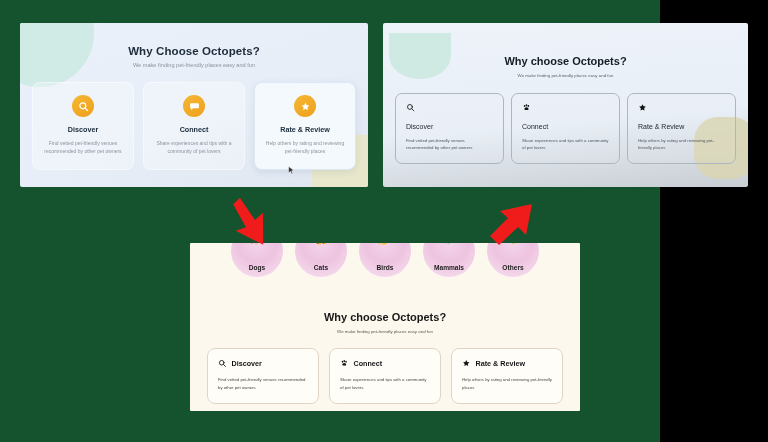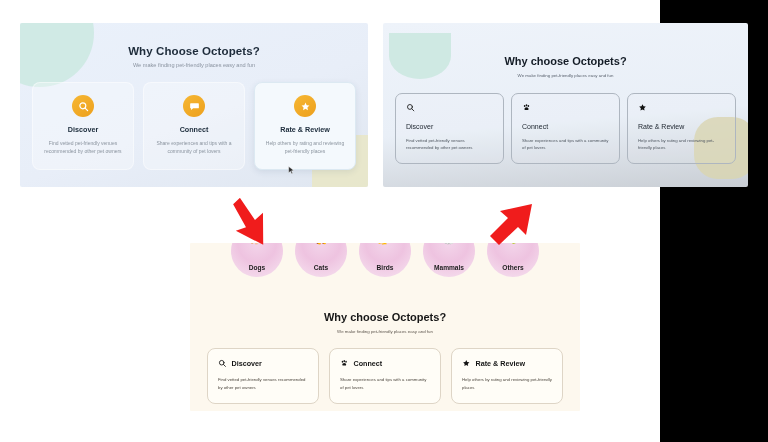--- a/index.html
+++ b/index.html
@@ -2,21 +2,21 @@
 <html><head>
 <meta charset="utf-8">
 <style>
   * { box-sizing: border-box; margin: 0; padding: 0; }
   html, body {
     width: 768px; height: 442px;
     background: #000;
     font-family: "Liberation Sans", sans-serif;
     overflow: hidden;
   }
-  #root { position: relative; width: 660px; height: 442px; background: #ffffff; }
+  #root { position: relative; width: 660px; height: 442px; background: #14532d; }
 
   
   .panel { position: absolute; overflow: hidden; }
 
   
   #panel-one {
     left: 20px; top: 23px; width: 348px; height: 164px;
     background: linear-gradient(160deg,#eaf1fb 0%,#e8eef8 55%,#dfe6f0 100%);
     border-radius: 2px;
   }

